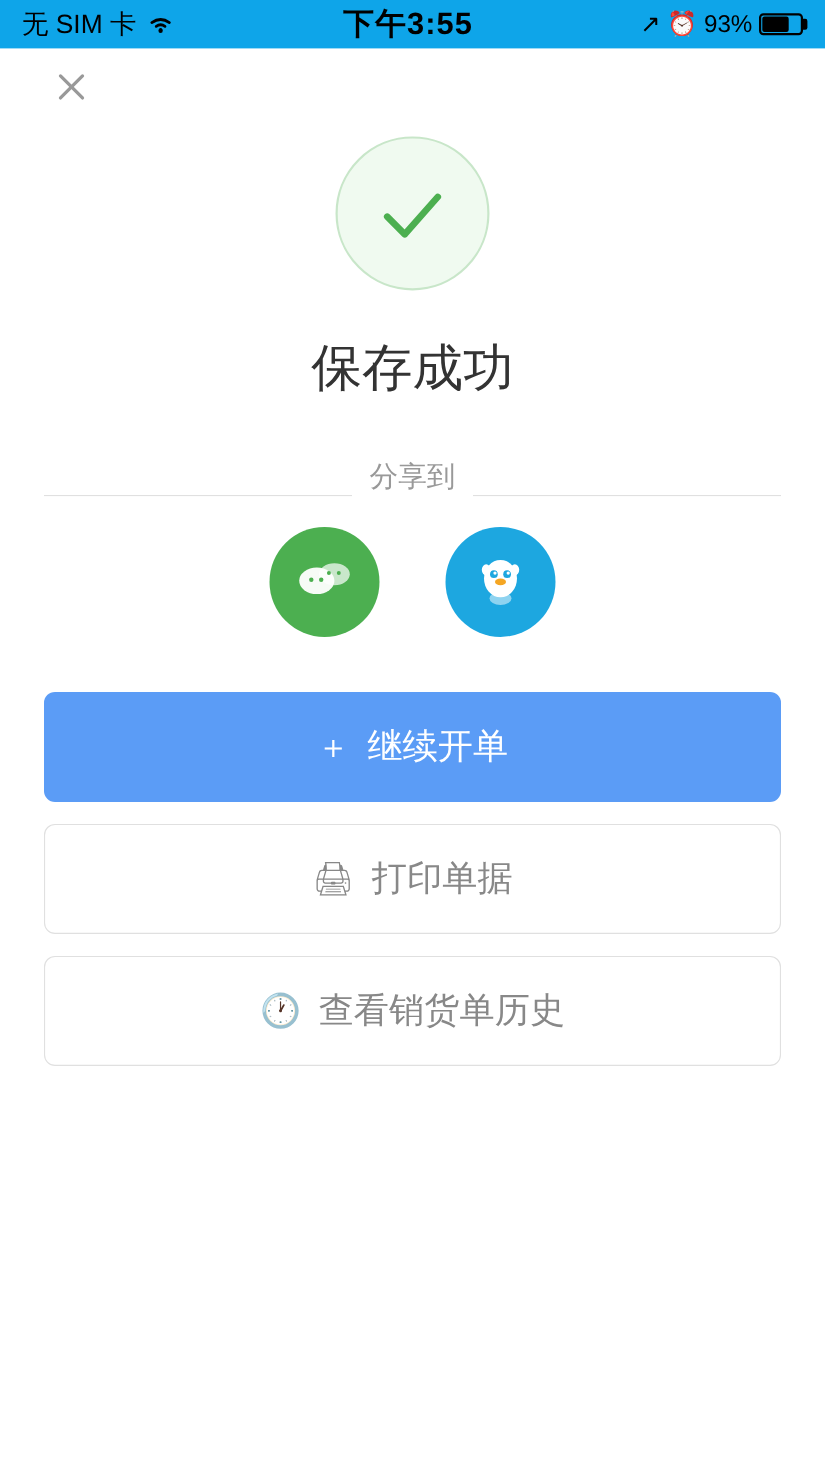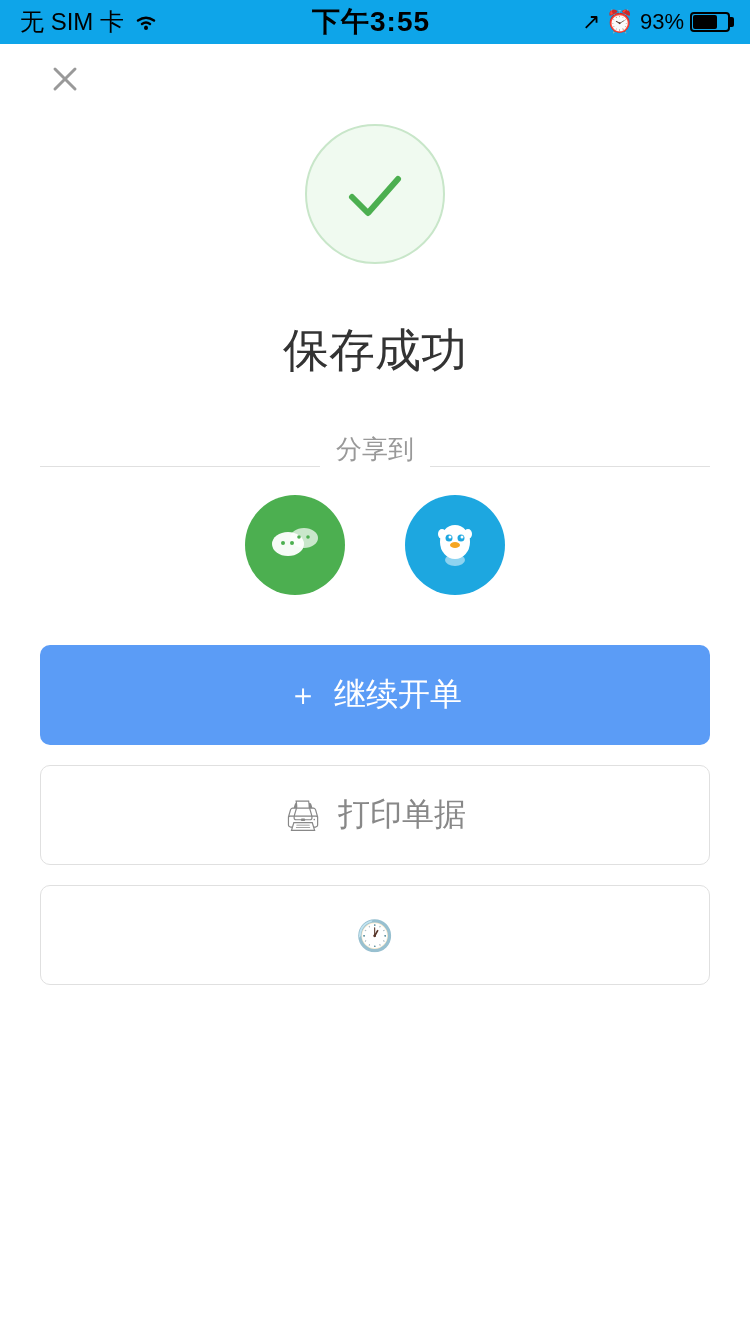--- a/index.html
+++ b/index.html
@@ -119,21 +119,20 @@
       width: 70px;
       height: 70px;
     }
 
     
     .success-title {
       font-size: 46px;
       font-weight: 400;
       color: #333333;
       margin-bottom: 50px;
-      margin-top: 16px;
     }
 
     
     .share-section {
       width: 100%;
       padding: 0 40px;
       margin-bottom: 50px;
     }
     .share-divider {
       display: flex;
@@ -297,16 +296,17 @@
       <span>继续开单</span>
     </button>
 
     <button class="btn btn-secondary">
       <span class="btn-icon">🖨</span>
       <span>打印单据</span>
     </button>
 
     <button class="btn btn-secondary">
       <span class="btn-icon">🕐</span>
+      <span>查看销货单历史</span>
     </button>
 
   </div>
 </div>
 
 </body></html>

